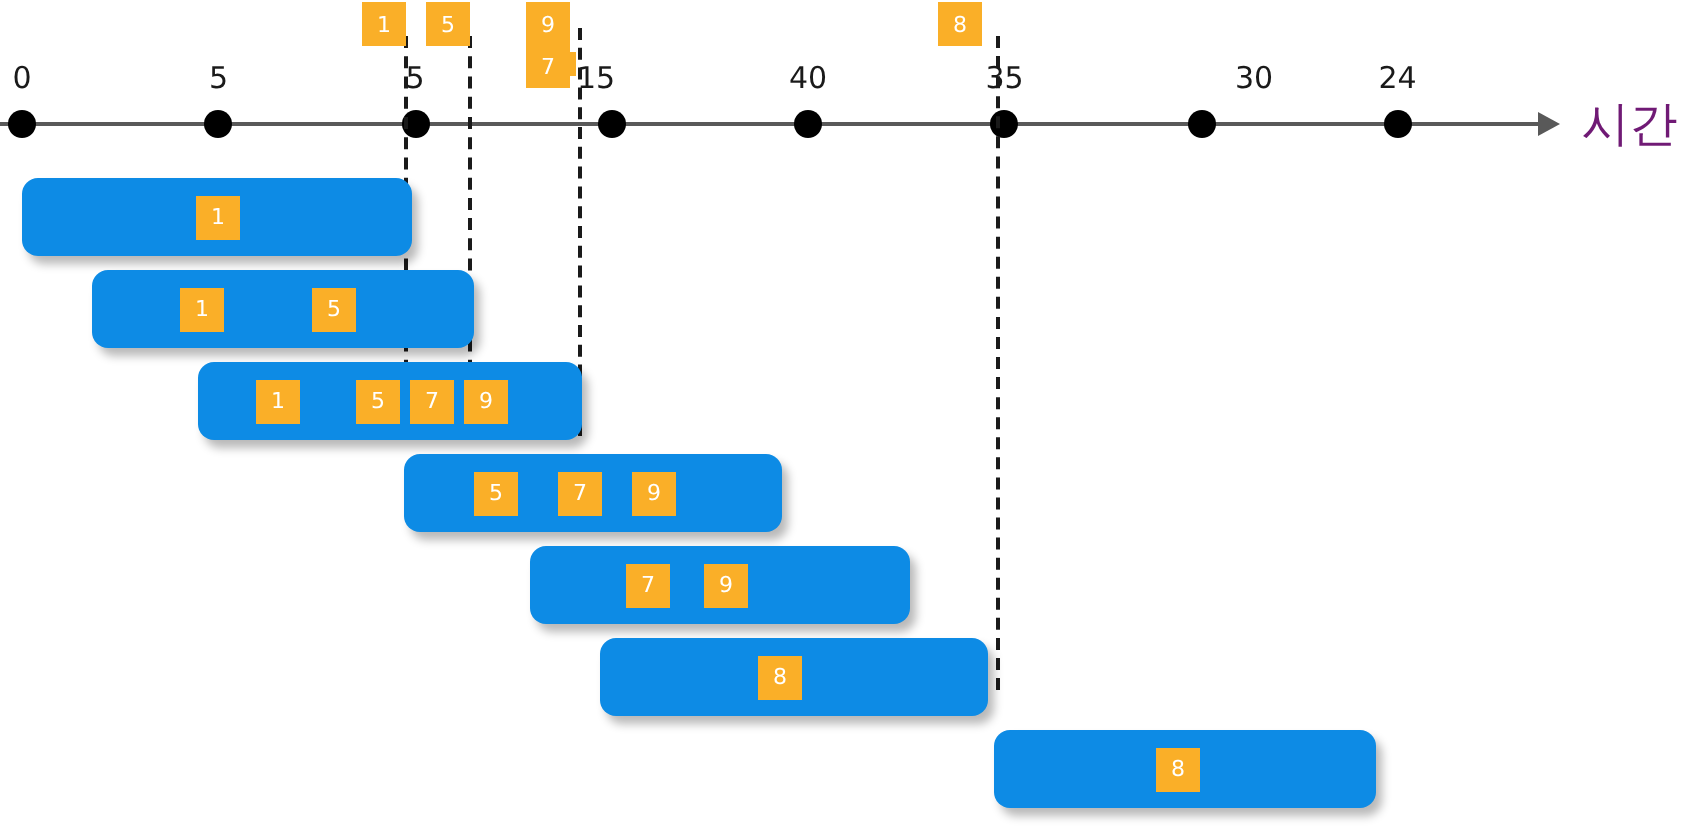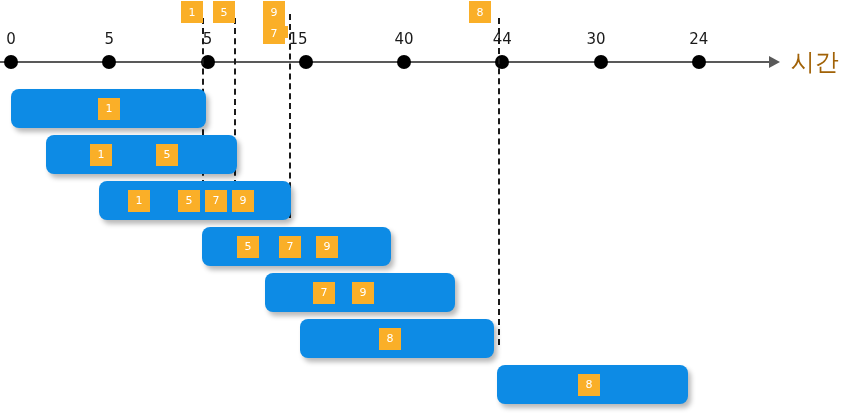--- a/index.html
+++ b/index.html
@@ -44,21 +44,21 @@
     position: absolute;
     transform: translateX(-50%);
     font-size: 15px;
     color: #1a1a1a;
     line-height: 1;
     white-space: nowrap;
   }
   .axis-title {
     position: absolute;
     font-size: 24px;
-    color: #a16207;
+    color: #701a75;
     line-height: 1;
     white-space: nowrap;
   }
 
   
   .guide {
     position: absolute;
     width: 0;
     border-left: 2px dashed #1a1a1a;
     transform: translateX(-1px);
@@ -123,23 +123,23 @@
         <div class="tick-label" style="left: 11px; top: 32px;">0</div>
         <div class="tick-dot" style="left: 109.25px; top: 62px;"></div>
         <div class="tick-label" style="left: 109.25px; top: 32px;">5</div>
         <div class="tick-dot" style="left: 207.5px; top: 62px;"></div>
         <div class="tick-label" style="left: 207.5px; top: 32px;">5</div>
         <div class="tick-dot" style="left: 305.75px; top: 62px;"></div>
         <div class="tick-label" style="left: 298px; top: 32px;">15</div>
         <div class="tick-dot" style="left: 404px; top: 62px;"></div>
         <div class="tick-label" style="left: 404px; top: 32px;">40</div>
         <div class="tick-dot" style="left: 502.25px; top: 62px;"></div>
-        <div class="tick-label" style="left: 502.25px; top: 32px;">44</div>
+        <div class="tick-label" style="left: 502.25px; top: 32px;">35</div>
         <div class="tick-dot" style="left: 600.5px; top: 62px;"></div>
-        <div class="tick-label" style="left: 596px; top: 32px;">30</div>
+        <div class="tick-label" style="left: 627px; top: 32px;">30</div>
         <div class="tick-dot" style="left: 698.75px; top: 62px;"></div>
         <div class="tick-label" style="left: 698.75px; top: 32px;">24</div>
       </div>
   </div>
 
   <div>
       <div class="guide" style="left: 203px; top: 18px; height: 178px;"></div>
       <div class="badge badge-top" style="left: 181px; top: 1px;">1</div>
       <div class="guide" style="left: 235px; top: 18px; height: 178px;"></div>
       <div class="badge badge-top" style="left: 213px; top: 1px;">5</div>

